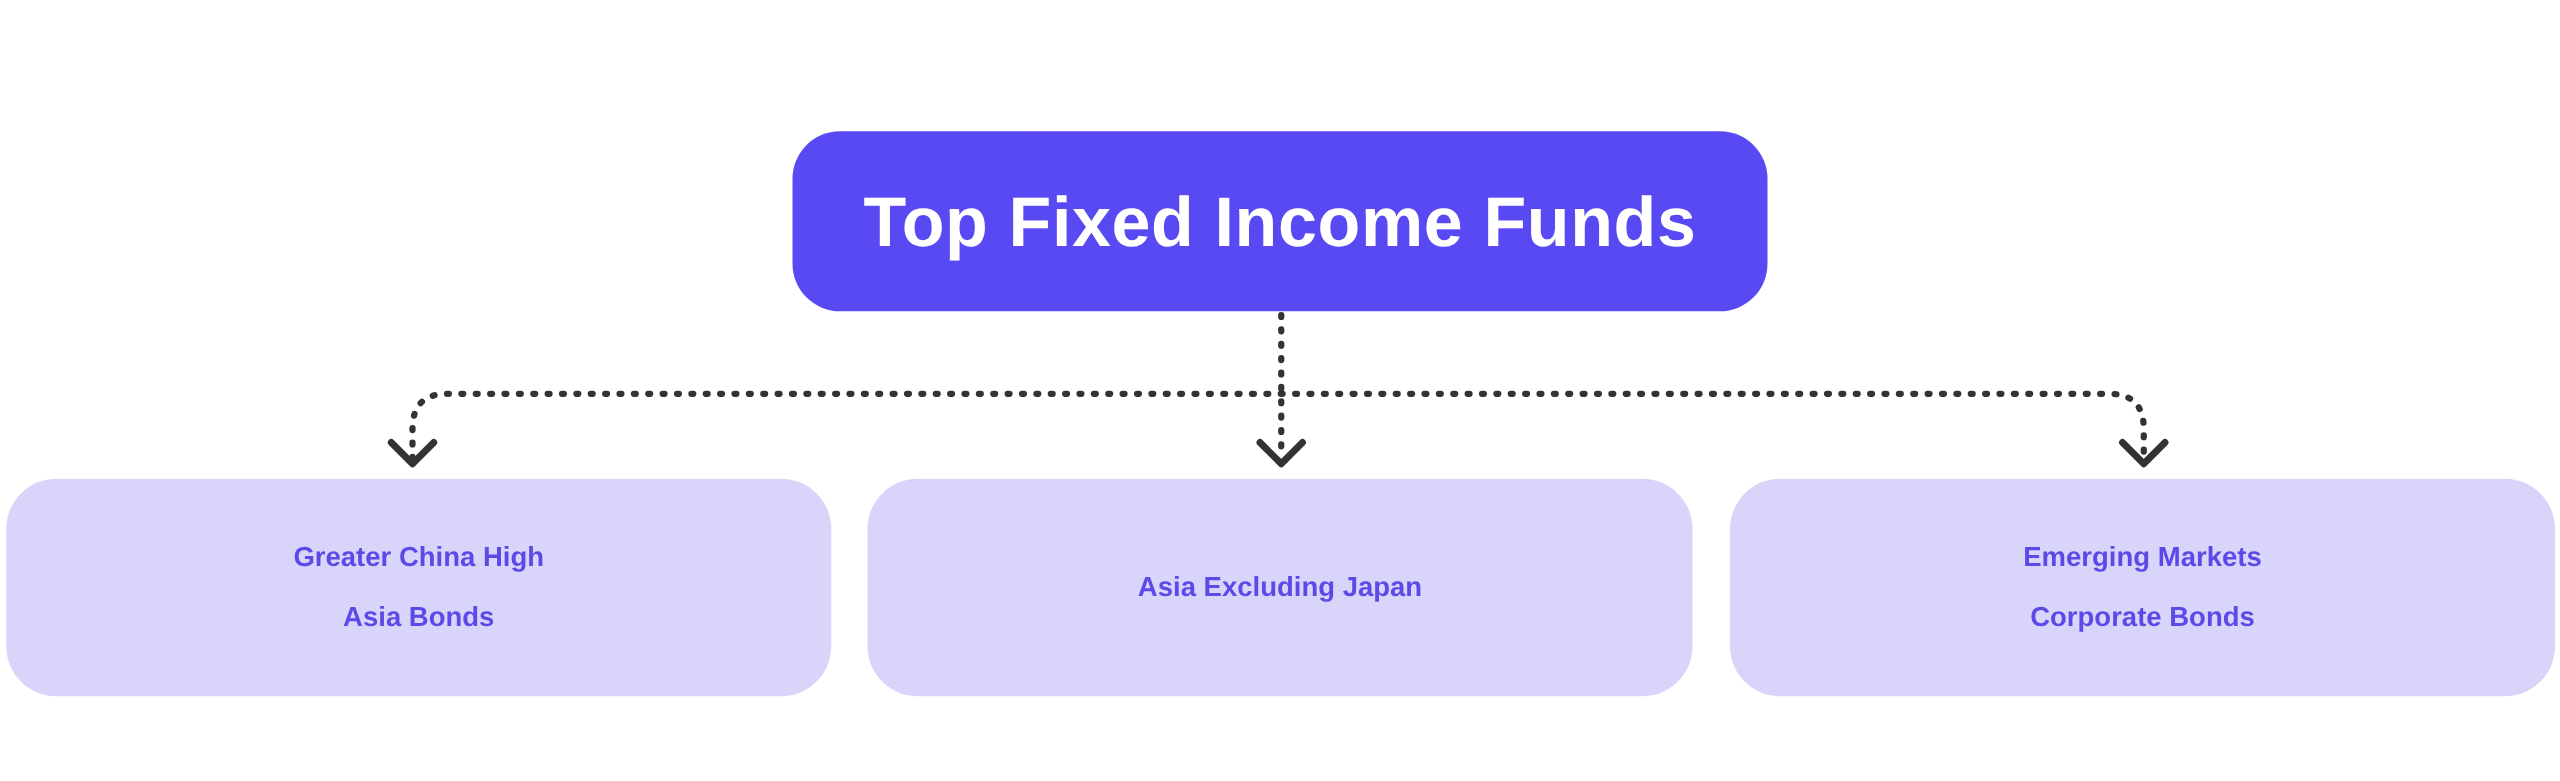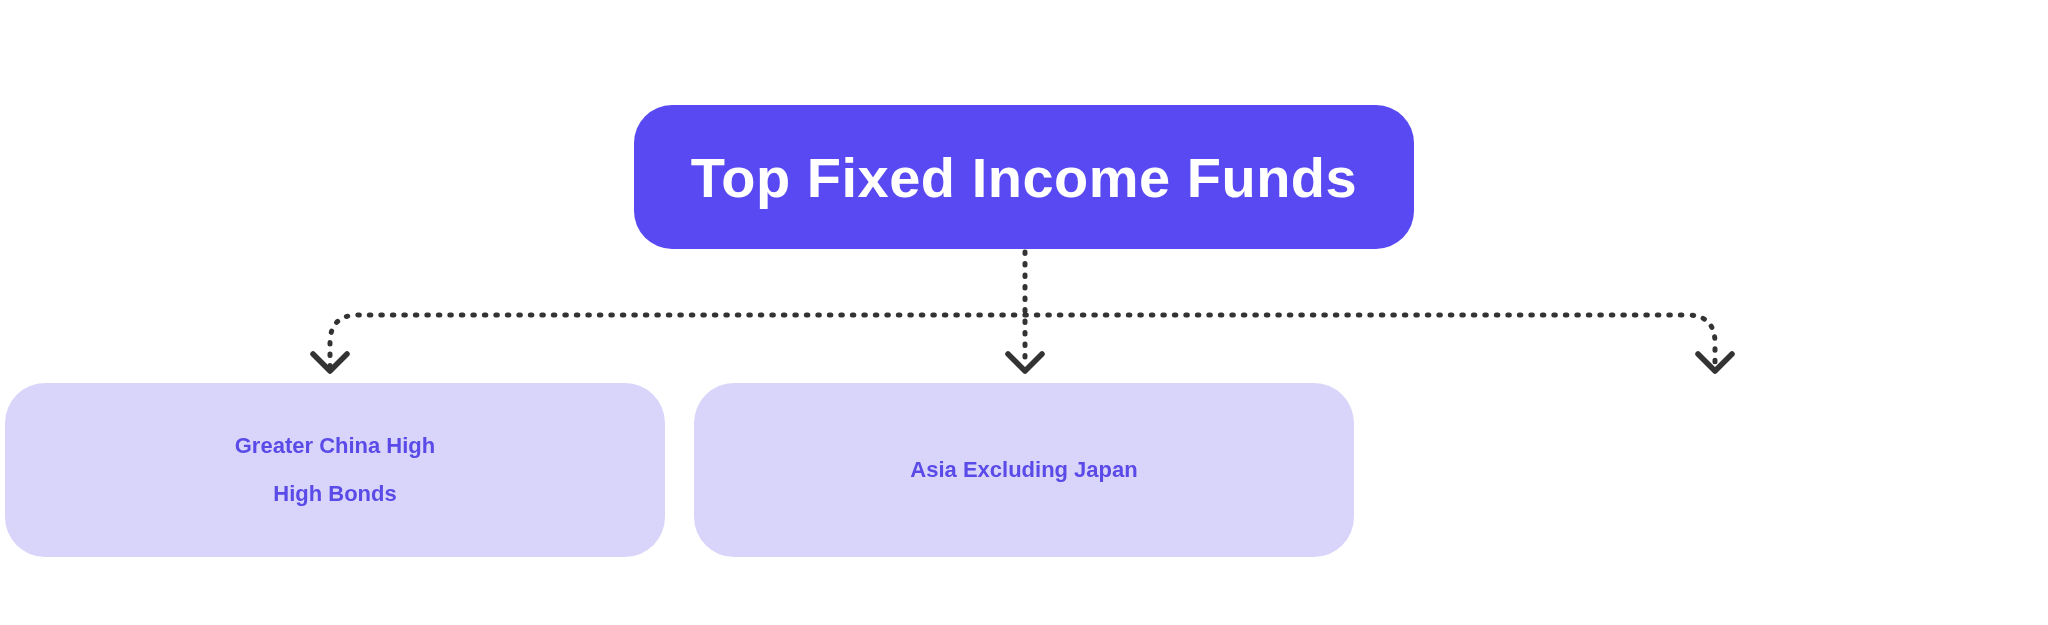--- a/index.html
+++ b/index.html
@@ -100,21 +100,25 @@
   <svg class="connectors" viewBox="0 0 2048 625" xmlns="http://www.w3.org/2000/svg">
     <path class="dash" d="M330 347 V323 Q330 295 358 295 H1687 Q1715 295 1715 323 V347"></path>
     <path class="dash" d="M1025 232 V347"></path>
     <path class="chev" d="M313 334 L330 351 L347 334"></path>
     <path class="chev" d="M1008 334 L1025 351 L1042 334"></path>
     <path class="chev" d="M1698 334 L1715 351 L1732 334"></path>
   </svg>
 
   <div class="child-node pos-0">
     <span class="line">Greater China High</span>
-    <span class="line">High Bonds</span>
+    <span class="line">Asia Bonds</span>
   </div>
 
   <div class="child-node pos-1">
     <span class="line">Asia Excluding Japan</span>
   </div>
 
+  <div class="child-node pos-2">
+    <span class="line">Emerging Markets</span>
+    <span class="line">Corporate Bonds</span>
+  </div>
 
 </div>
 
 </body></html>

